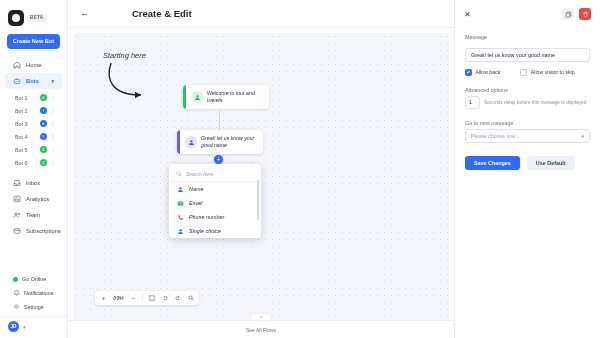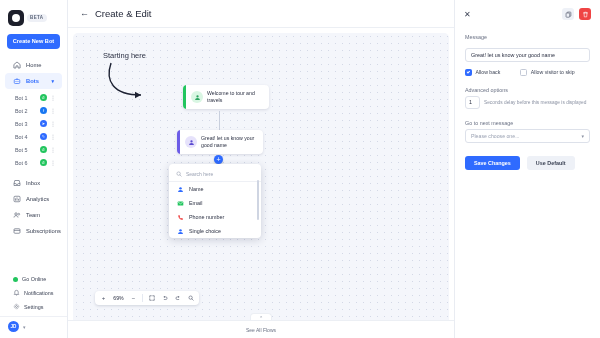--- a/index.html
+++ b/index.html
@@ -90,28 +90,28 @@
   }
   .user-caret { font-size: 5px; color: #8b92a3; }
 
   
   .center { flex: 1; display: flex; flex-direction: column; position: relative; background: #fff; }
   .topbar {
     height: 28px; display: flex; align-items: center; gap: 6px;
     padding: 0 12px; border-bottom: 1px solid #eceff4; background: #fff;
   }
   .back-arrow { font-size: 9px; color: #3d4456; cursor: pointer; line-height: 1; }
-  .page-title { font-size: 9.5px; font-weight: 400; color: #1d2233; }
+  .page-title { font-size: 9.5px; font-weight: 700; color: #1d2233; margin-left: 37px; }
 
   .canvas {
     flex: 1; position: relative; overflow: hidden;
     background-color: #f4f6fb;
     background-image: radial-gradient(#d3d8e6 0.7px, transparent 0.7px);
     background-size: 7px 7px;
-    margin: 5px; border-radius: 5px;
+    margin: 5px; border-radius: 5px; font-style: italic;
   }
   .starting-here {
     position: absolute; left: 30px; top: 18px;
     font-size: 7.5px; color: #2b3043; font-weight: 400;
   }
   .arrow-svg { position: absolute; left: 28px; top: 26px; }
 
   .node {
     position: absolute; width: 86px;
     background: #ffffff; border-radius: 4px;

